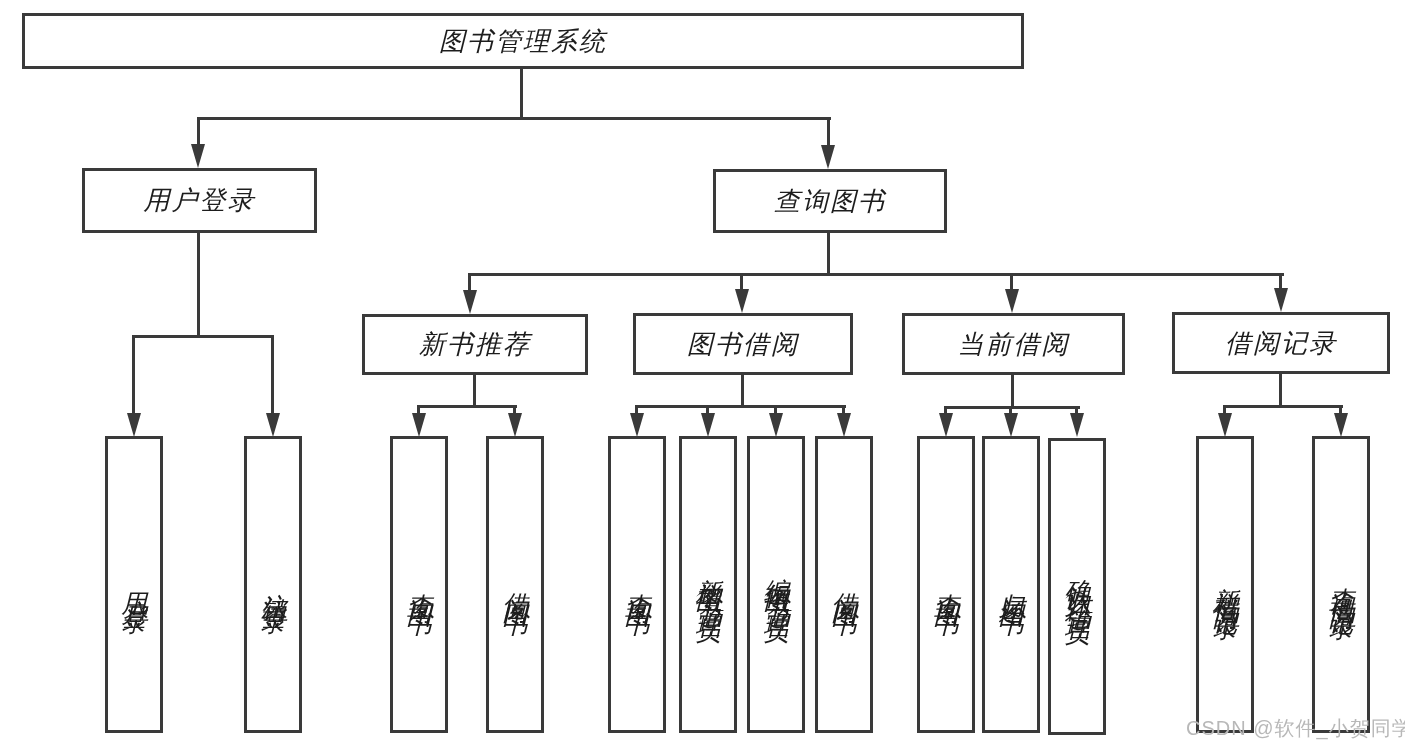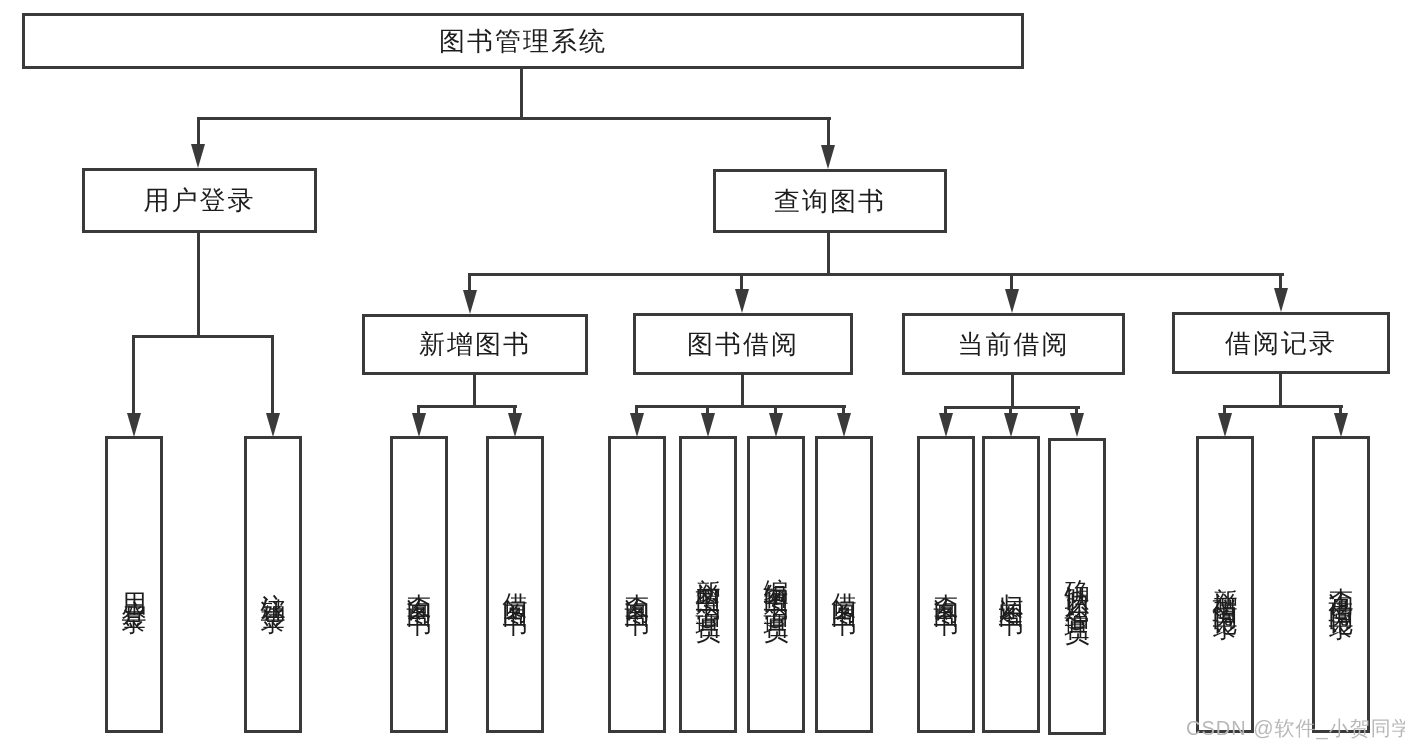--- a/index.html
+++ b/index.html
@@ -2,21 +2,21 @@
 <html><head>
 <meta charset="utf-8">
 <style>
   html,body{margin:0;padding:0;background:#ffffff;}
   #stage{
     position:relative;width:1405px;height:747px;background:#ffffff;overflow:hidden;
     font-family:"Liberation Sans","DejaVu Sans",sans-serif;
   }
   .node{
     position:absolute;box-sizing:border-box;border:3px solid #3a3a3a;background:#ffffff;
-    display:flex;align-items:center;justify-content:center;color:#1d1d1d;
+    display:flex;align-items:center;justify-content:center;color:#1d1d1d;font-style:italic;
   }
   .hnode{font-size:26px;letter-spacing:2px;}
   .vnode .vlabel{
     writing-mode:vertical-rl;text-orientation:mixed;
     font-size:25px;letter-spacing:6px;line-height:1;
   }
   .hl{position:absolute;height:3px;background:#3a3a3a;}
   .vl{position:absolute;width:3px;background:#3a3a3a;}
   .ar{position:absolute;width:0;height:0;
       border-left:7px solid transparent;border-right:7px solid transparent;
@@ -67,21 +67,21 @@
     <div class="ar" style="left:463px;top:290px;"></div>
     <div class="vl" style="left:740px;top:273px;height:20px;"></div>
     <div class="ar" style="left:735px;top:289px;"></div>
     <div class="vl" style="left:1010px;top:273px;height:20px;"></div>
     <div class="ar" style="left:1005px;top:289px;"></div>
     <div class="vl" style="left:1279px;top:273px;height:20px;"></div>
     <div class="ar" style="left:1274px;top:288px;"></div>
   </div>
 
   <div class="node hnode" style="left:362px;top:314px;width:226px;height:61px;">
-    <span>新增图书</span>
+    <span>新书推荐</span>
   </div>
   <div class="node hnode" style="left:633px;top:313px;width:220px;height:62px;">
     <span>图书借阅</span>
   </div>
   <div class="node hnode" style="left:902px;top:313px;width:223px;height:62px;">
     <span>当前借阅</span>
   </div>
   <div class="node hnode" style="left:1172px;top:312px;width:218px;height:62px;">
     <span>借阅记录</span>
   </div>

